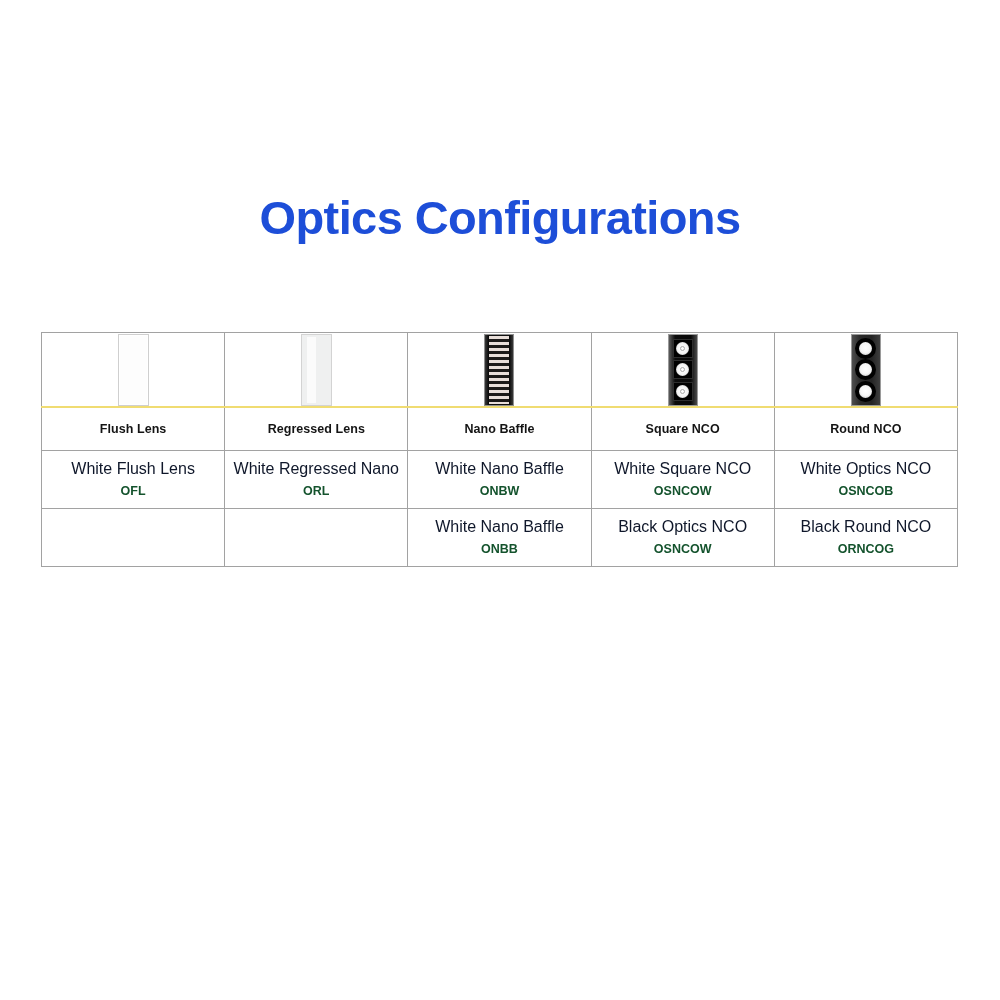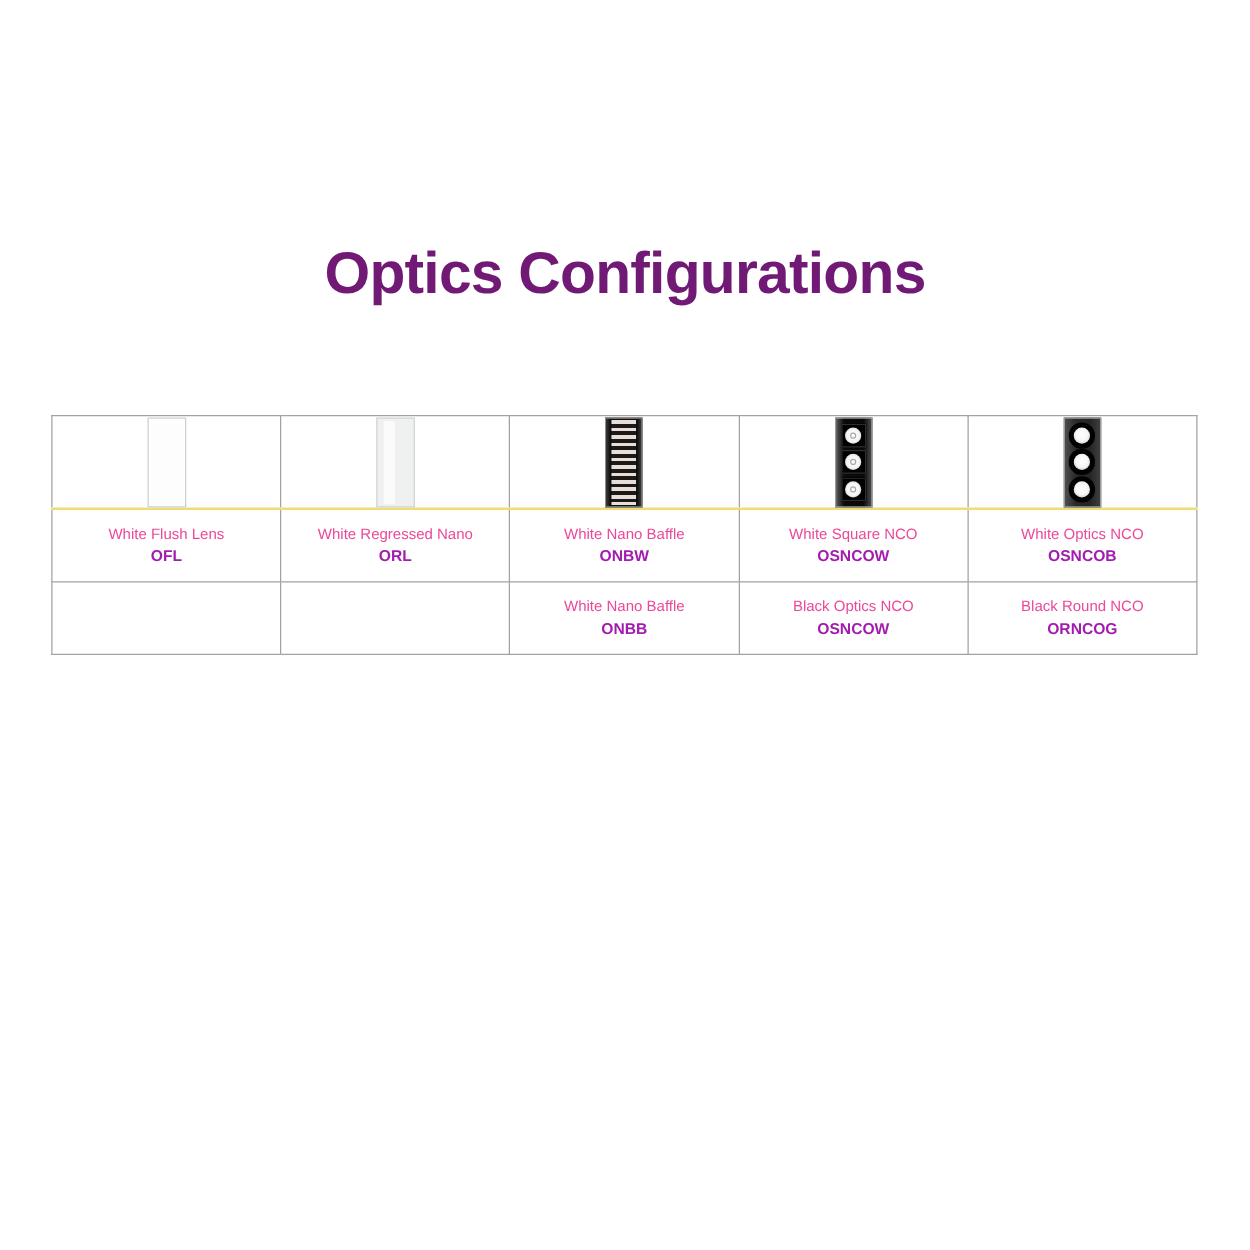--- a/index.html
+++ b/index.html
@@ -20,21 +20,21 @@
   
   .page-title {
     position: absolute;
     left: 0;
     top: 192px;
     width: 1000px;
     text-align: center;
     font-size: 47px;
     font-weight: 700;
     letter-spacing: -0.6px;
-    color: #701a75;
+    color: #1d4ed8;
     line-height: 1.1;
   }
 
   
   .optics-table {
     position: absolute;
     left: 41px;
     top: 332px;
     width: 917px;
     border-collapse: collapse;
@@ -72,29 +72,29 @@
     letter-spacing: 0.05px;
     border-top: none;
   }
 
   
   .data-row td {
     height: 45px;
     padding: 6px 4px;
   }
   .cell-desc {
-    font-size: 12px;
+    font-size: 16px;
     font-weight: 400;
-    color: #ec4899;
+    color: #0f172a;
     line-height: 1.55;
   }
   .cell-code {
     font-size: 12.5px;
     font-weight: 700;
-    color: #a21caf;
+    color: #14532d;
     line-height: 1.55;
   }
   .cell-empty { min-height: 1px; }
 
   
 
   
   .fig-flush {
     width: 31px;
     height: 72px;
@@ -288,20 +288,27 @@
                 <div class="ap"></div>
               </div>
             <div class="rd-cell">
                 <div class="ap"></div>
               </div>
           </div>
         </div>
       </td>
     </tr>
 
+    <tr class="header-row">
+      <td>Flush Lens</td>
+      <td>Regressed Lens</td>
+      <td>Nano Baffle</td>
+      <td>Square NCO</td>
+      <td>Round NCO</td>
+    </tr>
 
     <tr class="data-row">
       <td>
         <div class="cell-desc">White Flush Lens</div>
         <div class="cell-code">OFL</div>
       </td>
       <td>
         <div class="cell-desc">White Regressed Nano</div>
         <div class="cell-code">ORL</div>
       </td>

